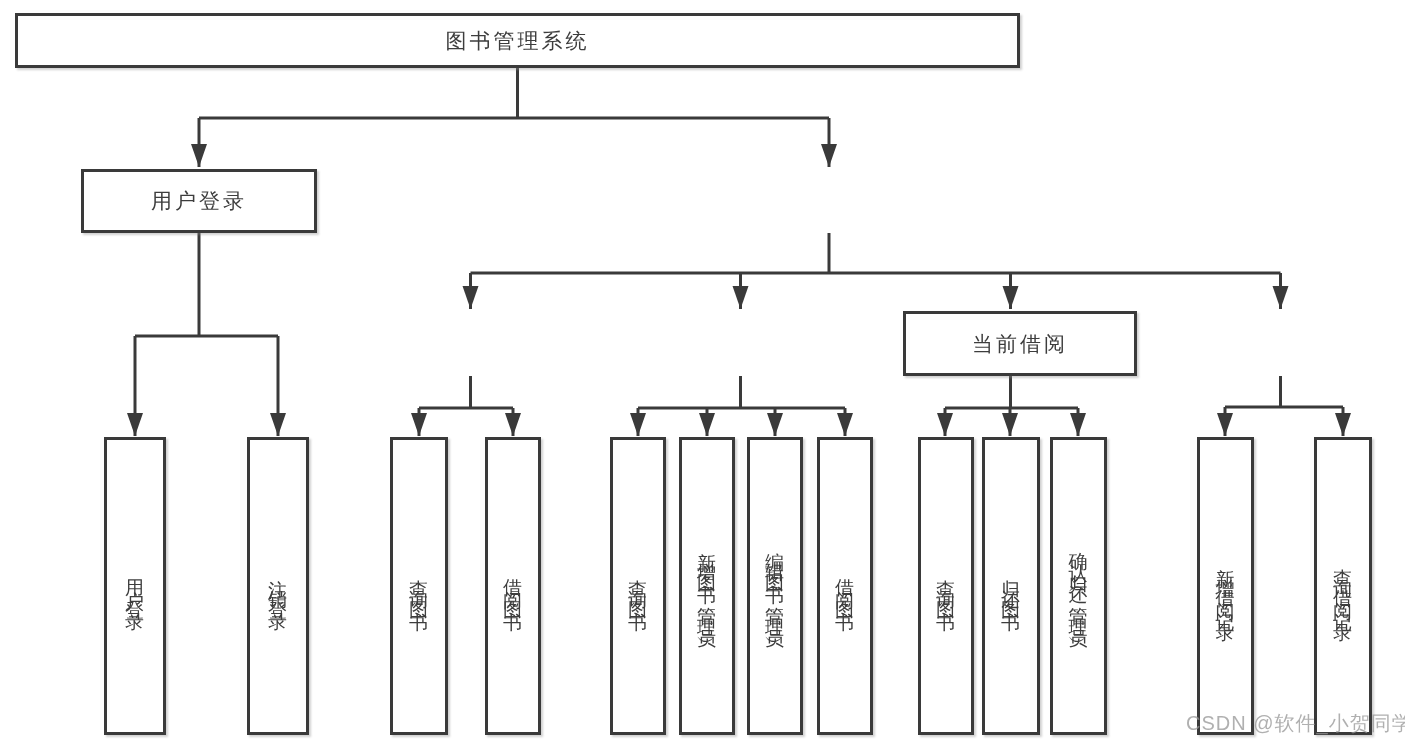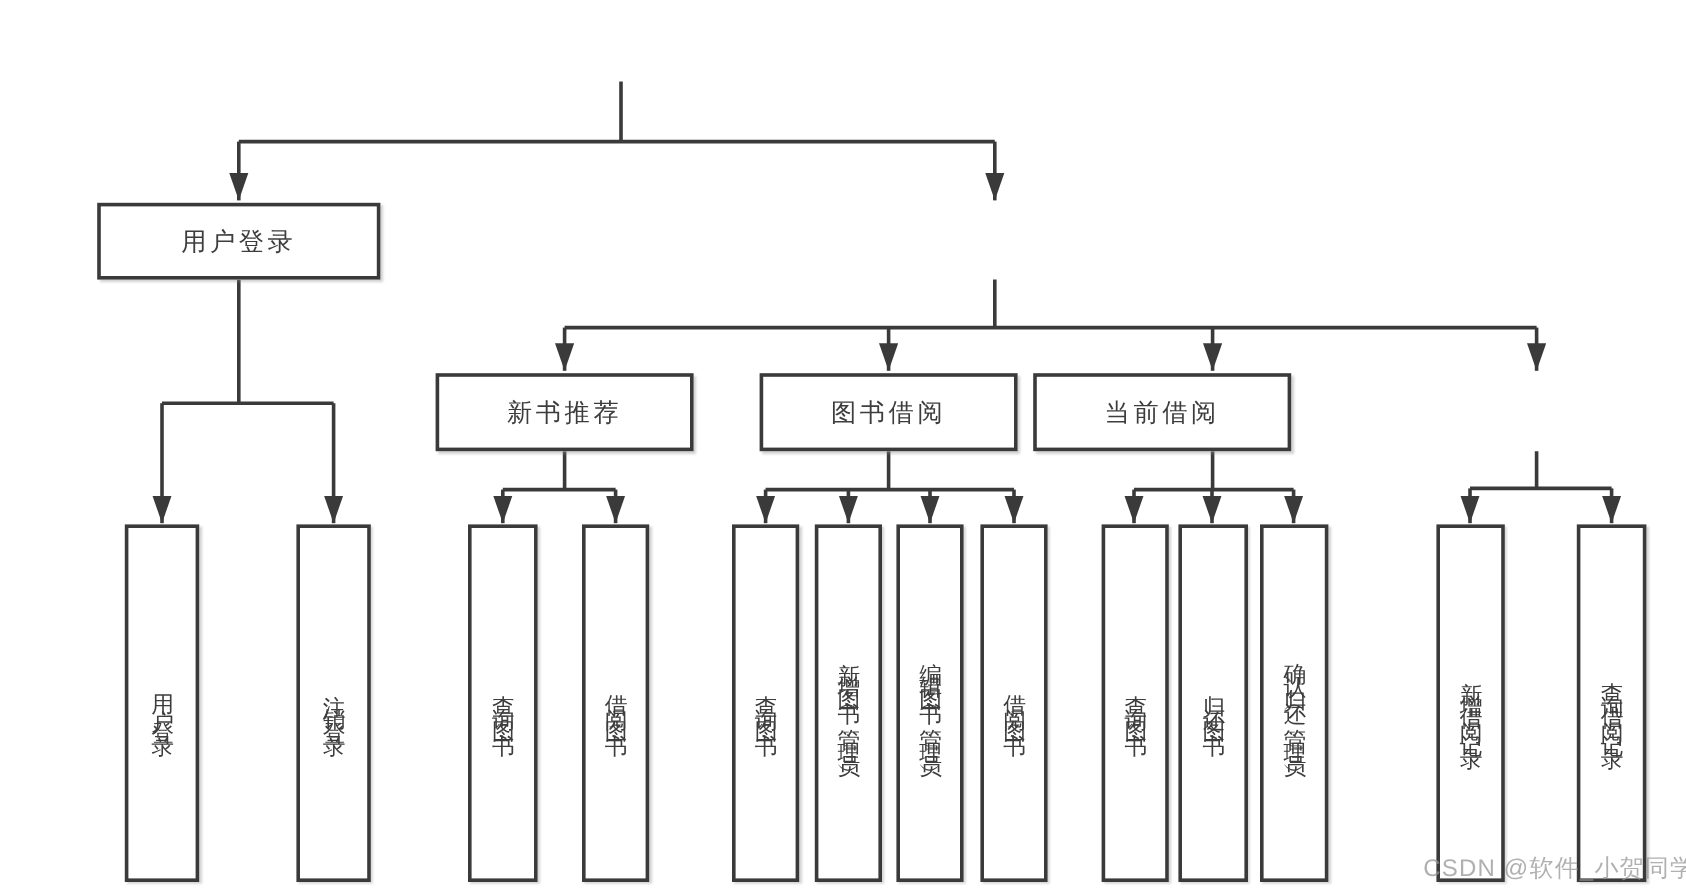--- a/index.html
+++ b/index.html
@@ -81,26 +81,25 @@
       <line x1="945" y1="408" x2="945" y2="436" marker-end="url(#arw)"></line>
       <line x1="1010" y1="408" x2="1010" y2="436" marker-end="url(#arw)"></line>
       <line x1="1078" y1="408" x2="1078" y2="436" marker-end="url(#arw)"></line>
 
       <path d="M1280.5 376 V407 M1225 407 H1343"></path>
       <line x1="1225" y1="407" x2="1225" y2="436" marker-end="url(#arw)"></line>
       <line x1="1343" y1="407" x2="1343" y2="436" marker-end="url(#arw)"></line>
     </g>
   </svg>
 
+  <div class="node hbox" style="left:15px; top:13px; width:1005px; height:55px;">图书管理系统</div>
 
   <div class="node hbox" style="left:81px; top:169px; width:236px; height:64px;">用户登录</div>
 
-  <div class="node hbox" style="left:363px; top:311px; width:215px; height:65px;">新书推荐</div>
-  <div class="node hbox" style="left:633px; top:311px; width:215px; height:65px;">图书借阅</div>
-  <div class="node hbox" style="left:861px; top:311px; width:215px; height:65px;">当前借阅</div>
+  <div class="node hbox" style="left:903px; top:311px; width:234px; height:65px;">当前借阅</div>
 
   <div class="node vbox" style="left:104px; top:437px; width:62px; height:298px;">
     <span>用户登录</span>
   </div>
   <div class="node vbox" style="left:247px; top:437px; width:62px; height:298px;">
     <span>注销登录</span>
   </div>
 
   <div class="node vbox" style="left:390px; top:437px; width:58px; height:298px;">
     <span>查询图书</span>

